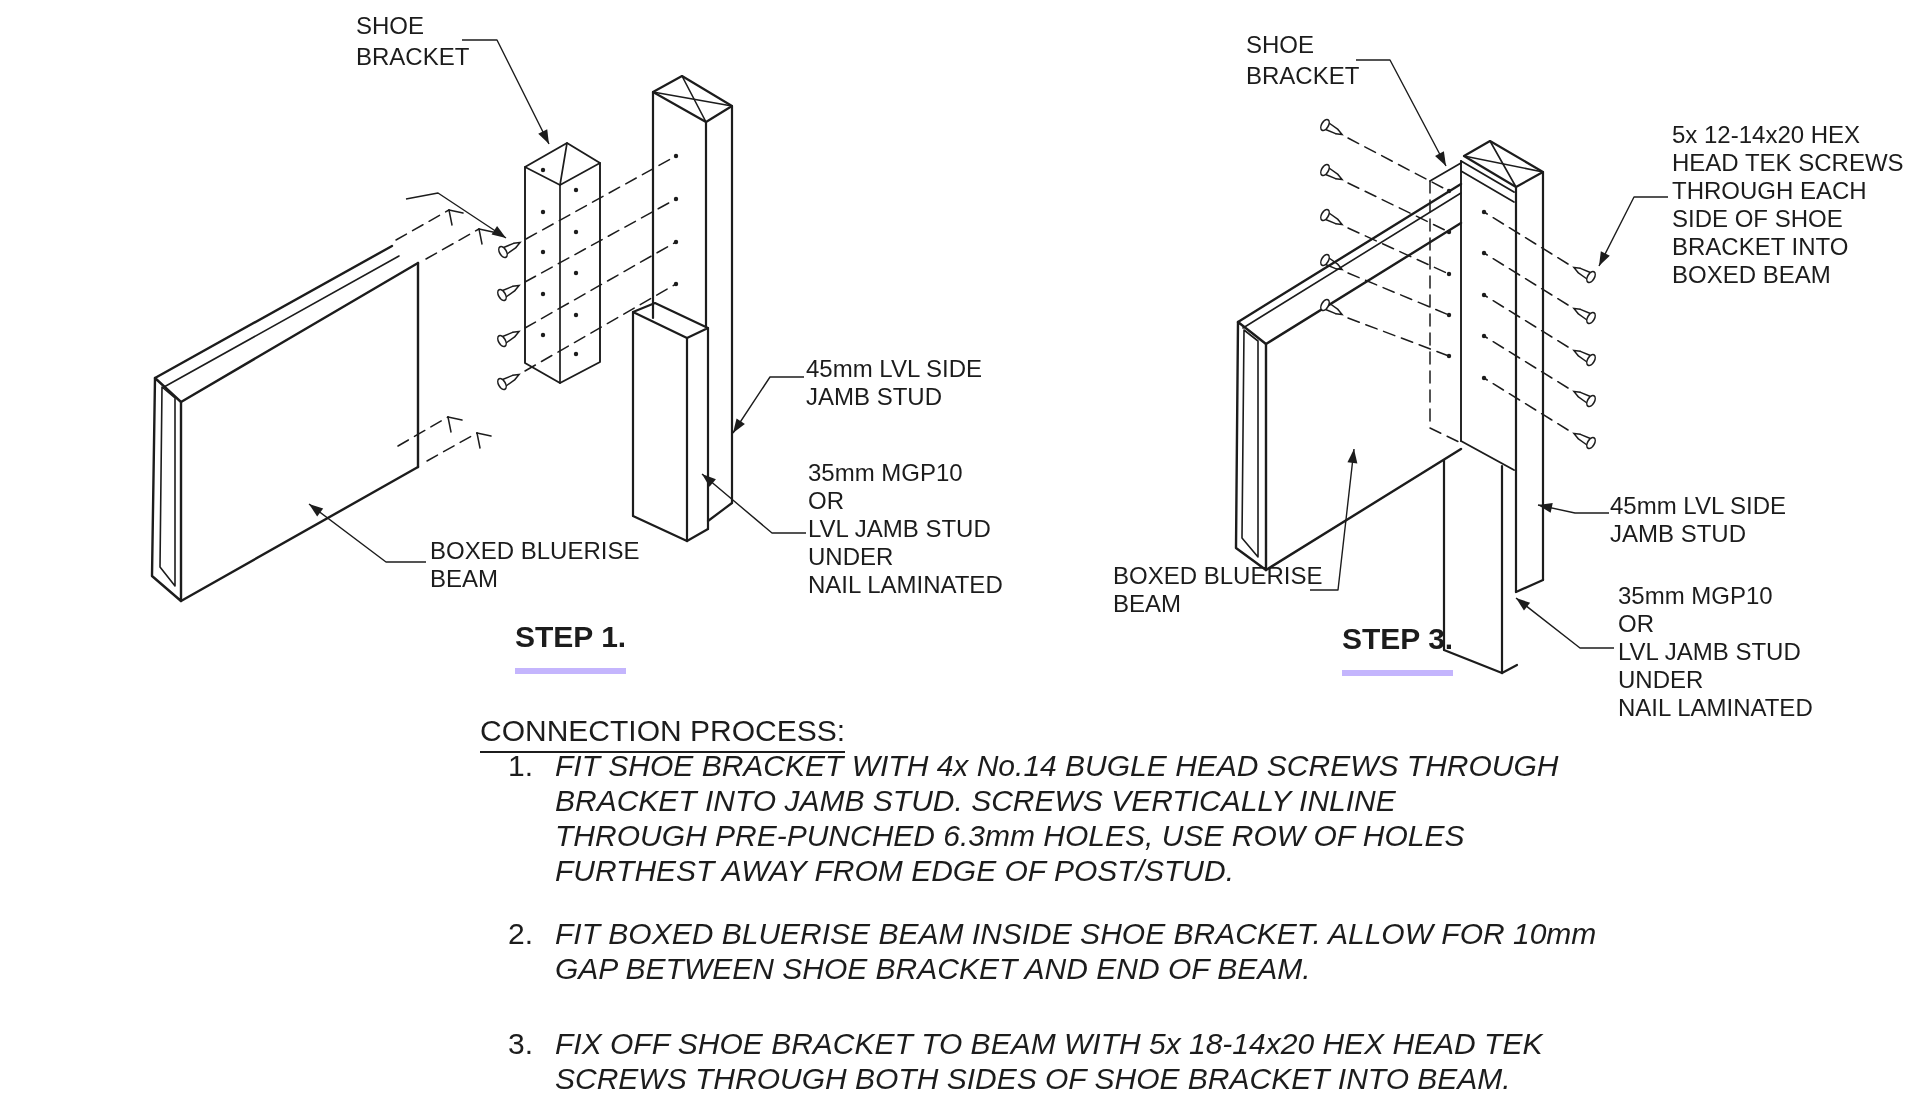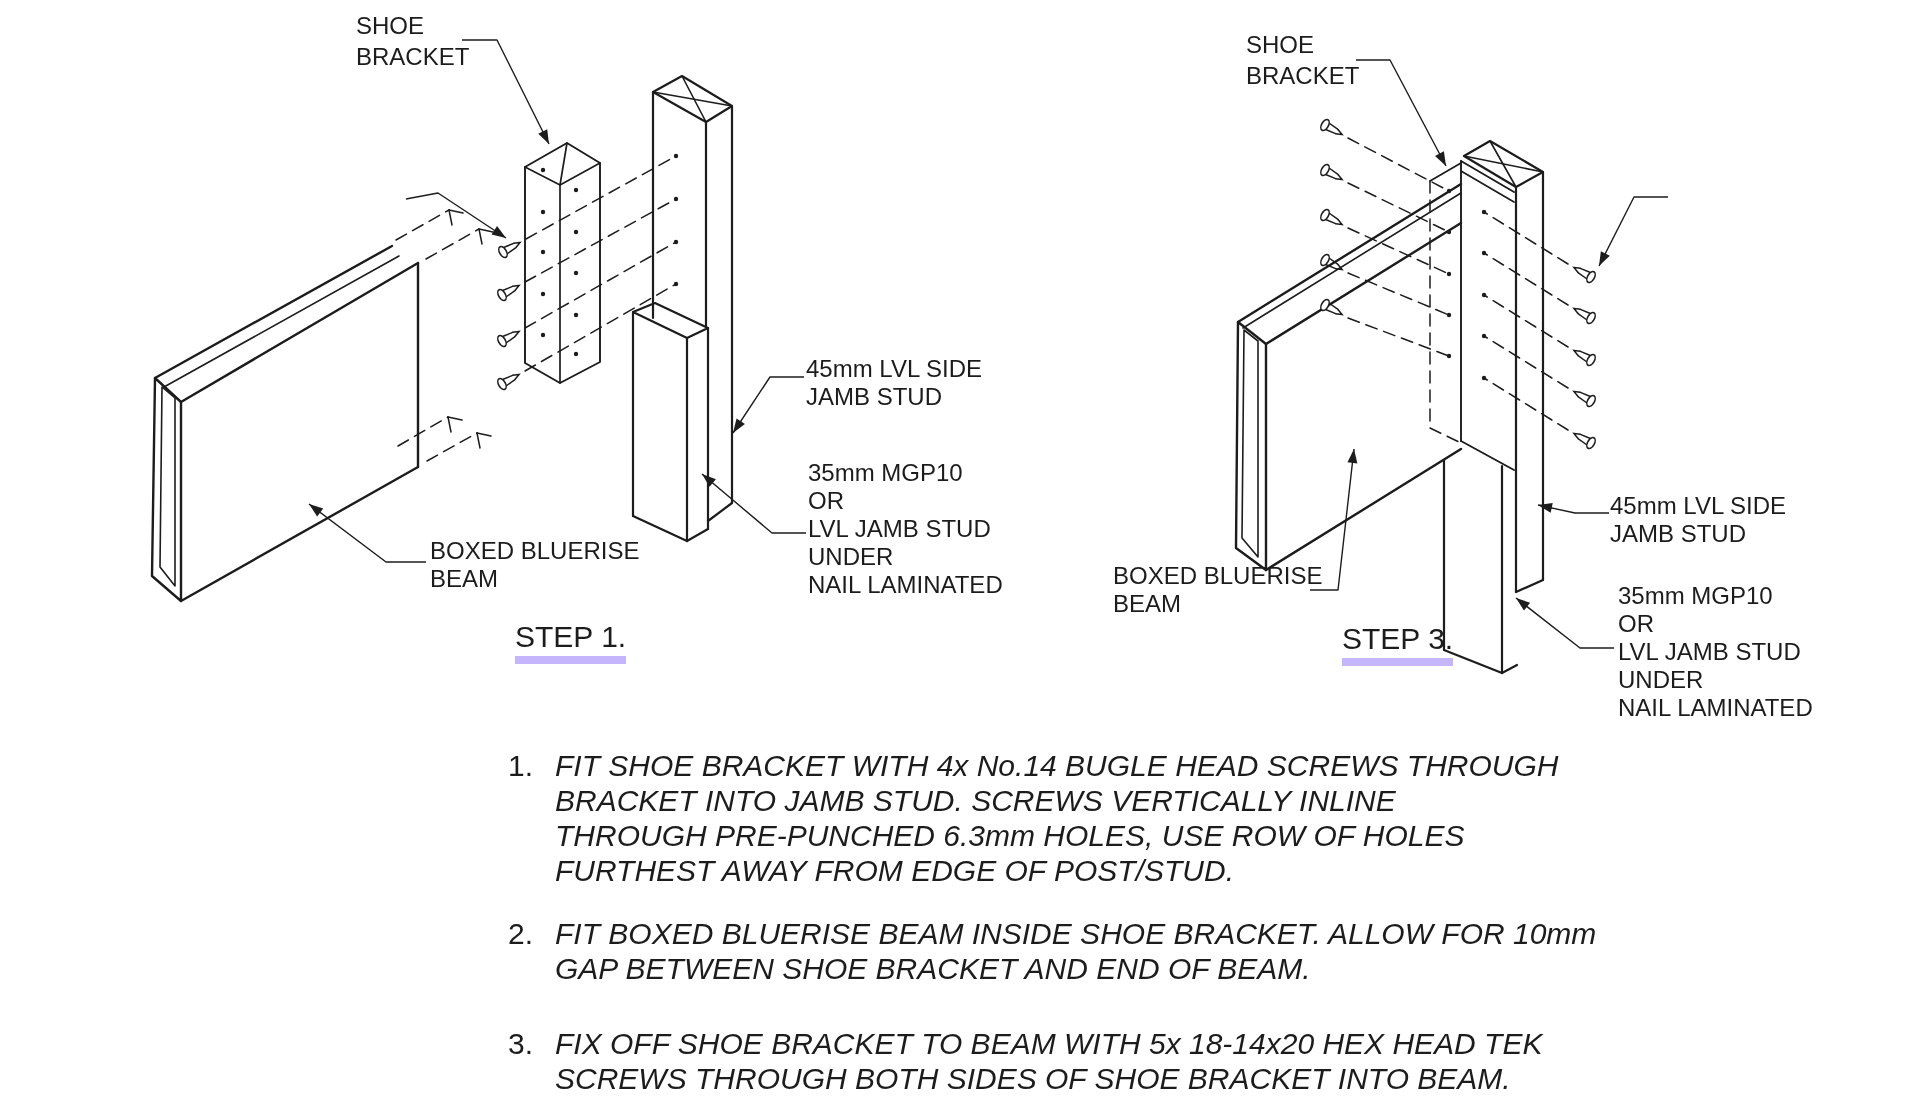--- a/index.html
+++ b/index.html
@@ -2,22 +2,22 @@
 <html><head>
 <meta charset="utf-8">
 <style>
   html,body{margin:0;padding:0;background:#fff;}
   .sheet{position:relative;width:1920px;height:1097px;background:#fff;overflow:hidden;
          font-family:"Liberation Sans", sans-serif;color:#1c1c1c;}
   #art{position:absolute;left:0;top:0;}
   .lbl{position:absolute;white-space:pre-line;font-size:24px;line-height:28px;letter-spacing:0;}
   .lbl.note{line-height:33px;}
   .lbl.wide{line-height:31px;}
-  .step-title{position:absolute;font-size:30px;font-weight:normal;border-bottom:8px solid #c4b5fd;
-              padding-bottom:2px;}
+  .step-title{position:absolute;font-size:30px;font-weight:bold;border-bottom:6px solid #c4b5fd;
+              padding-bottom:14px;}
   .proc-h{position:absolute;left:480px;top:714px;font-size:30px;border-bottom:2px solid #1c1c1c;
           padding-bottom:3px;}
   .proc-item{position:absolute;display:flex;font-size:30px;line-height:35px;}
   .proc-item .num{width:47px;flex:none;}
   .proc-item .txt{white-space:pre-line;font-style:italic;}
 </style>
 </head>
 <body>
 
 <div class="sheet">
@@ -269,31 +269,38 @@
 OR
 LVL JAMB STUD
 UNDER
 NAIL LAMINATED</div>
   <div class="lbl" style="left:430px;top:537px;">BOXED BLUERISE
 BEAM</div>
   <div class="step-title" style="left:515px;top:620px;">STEP 1.</div>
 
   <div class="lbl wide" style="left:1246px;top:29px;">SHOE
 BRACKET</div>
+  <div class="lbl" style="left:1672px;top:121px;">5x 12-14x20 HEX
+HEAD TEK SCREWS
+THROUGH EACH
+SIDE OF SHOE
+BRACKET INTO
+BOXED BEAM</div>
   <div class="lbl" style="left:1610px;top:492px;">45mm LVL SIDE
 JAMB STUD</div>
   <div class="lbl" style="left:1618px;top:582px;">35mm MGP10
 OR
 LVL JAMB STUD
 UNDER
 NAIL LAMINATED</div>
   <div class="lbl" style="left:1113px;top:562px;">BOXED BLUERISE
 BEAM</div>
   <div class="step-title" style="left:1342px;top:622px;">STEP 3.</div>
 
+  <div class="proc-h">CONNECTION PROCESS:</div>
   <div class="proc-item" style="left:508px;top:748px;">
     <div class="num">1.</div>
     <div class="txt">FIT SHOE BRACKET WITH 4x No.14 BUGLE HEAD SCREWS THROUGH
 BRACKET INTO JAMB STUD. SCREWS VERTICALLY INLINE
 THROUGH PRE-PUNCHED 6.3mm HOLES, USE ROW OF HOLES
 FURTHEST AWAY FROM EDGE OF POST/STUD.</div>
   </div>
   <div class="proc-item" style="left:508px;top:916px;">
     <div class="num">2.</div>
     <div class="txt">FIT BOXED BLUERISE BEAM INSIDE SHOE BRACKET. ALLOW FOR 10mm

